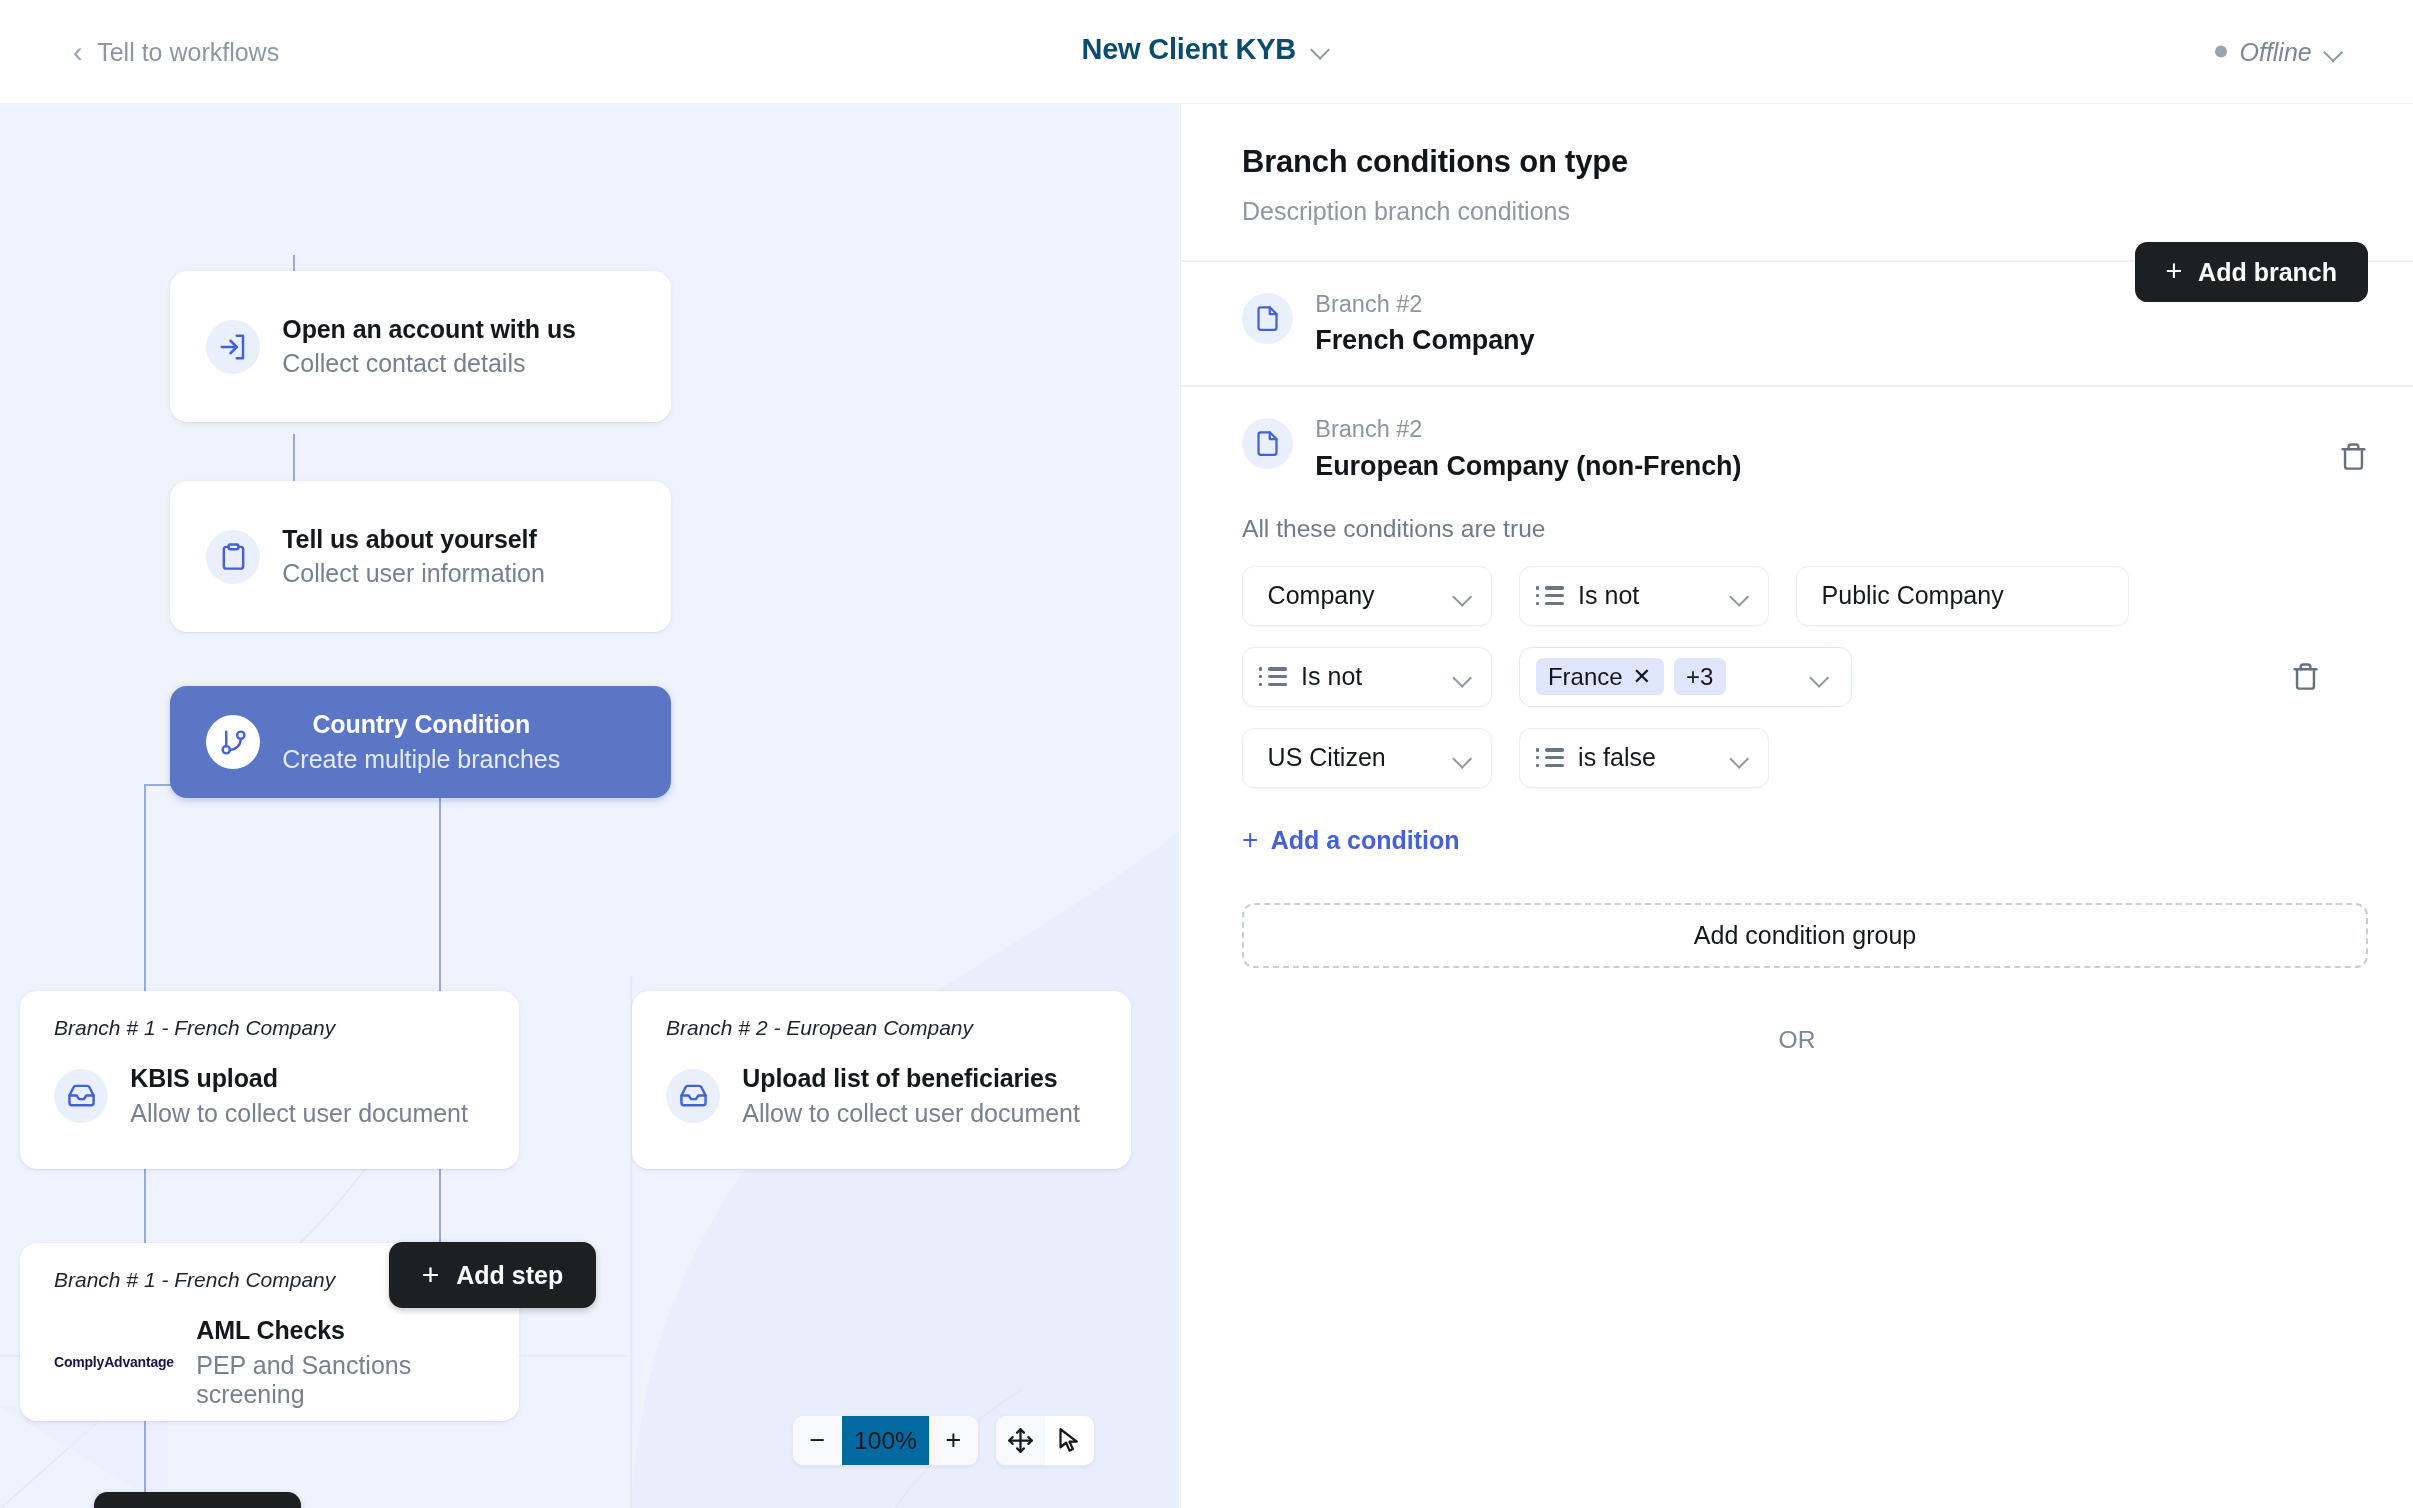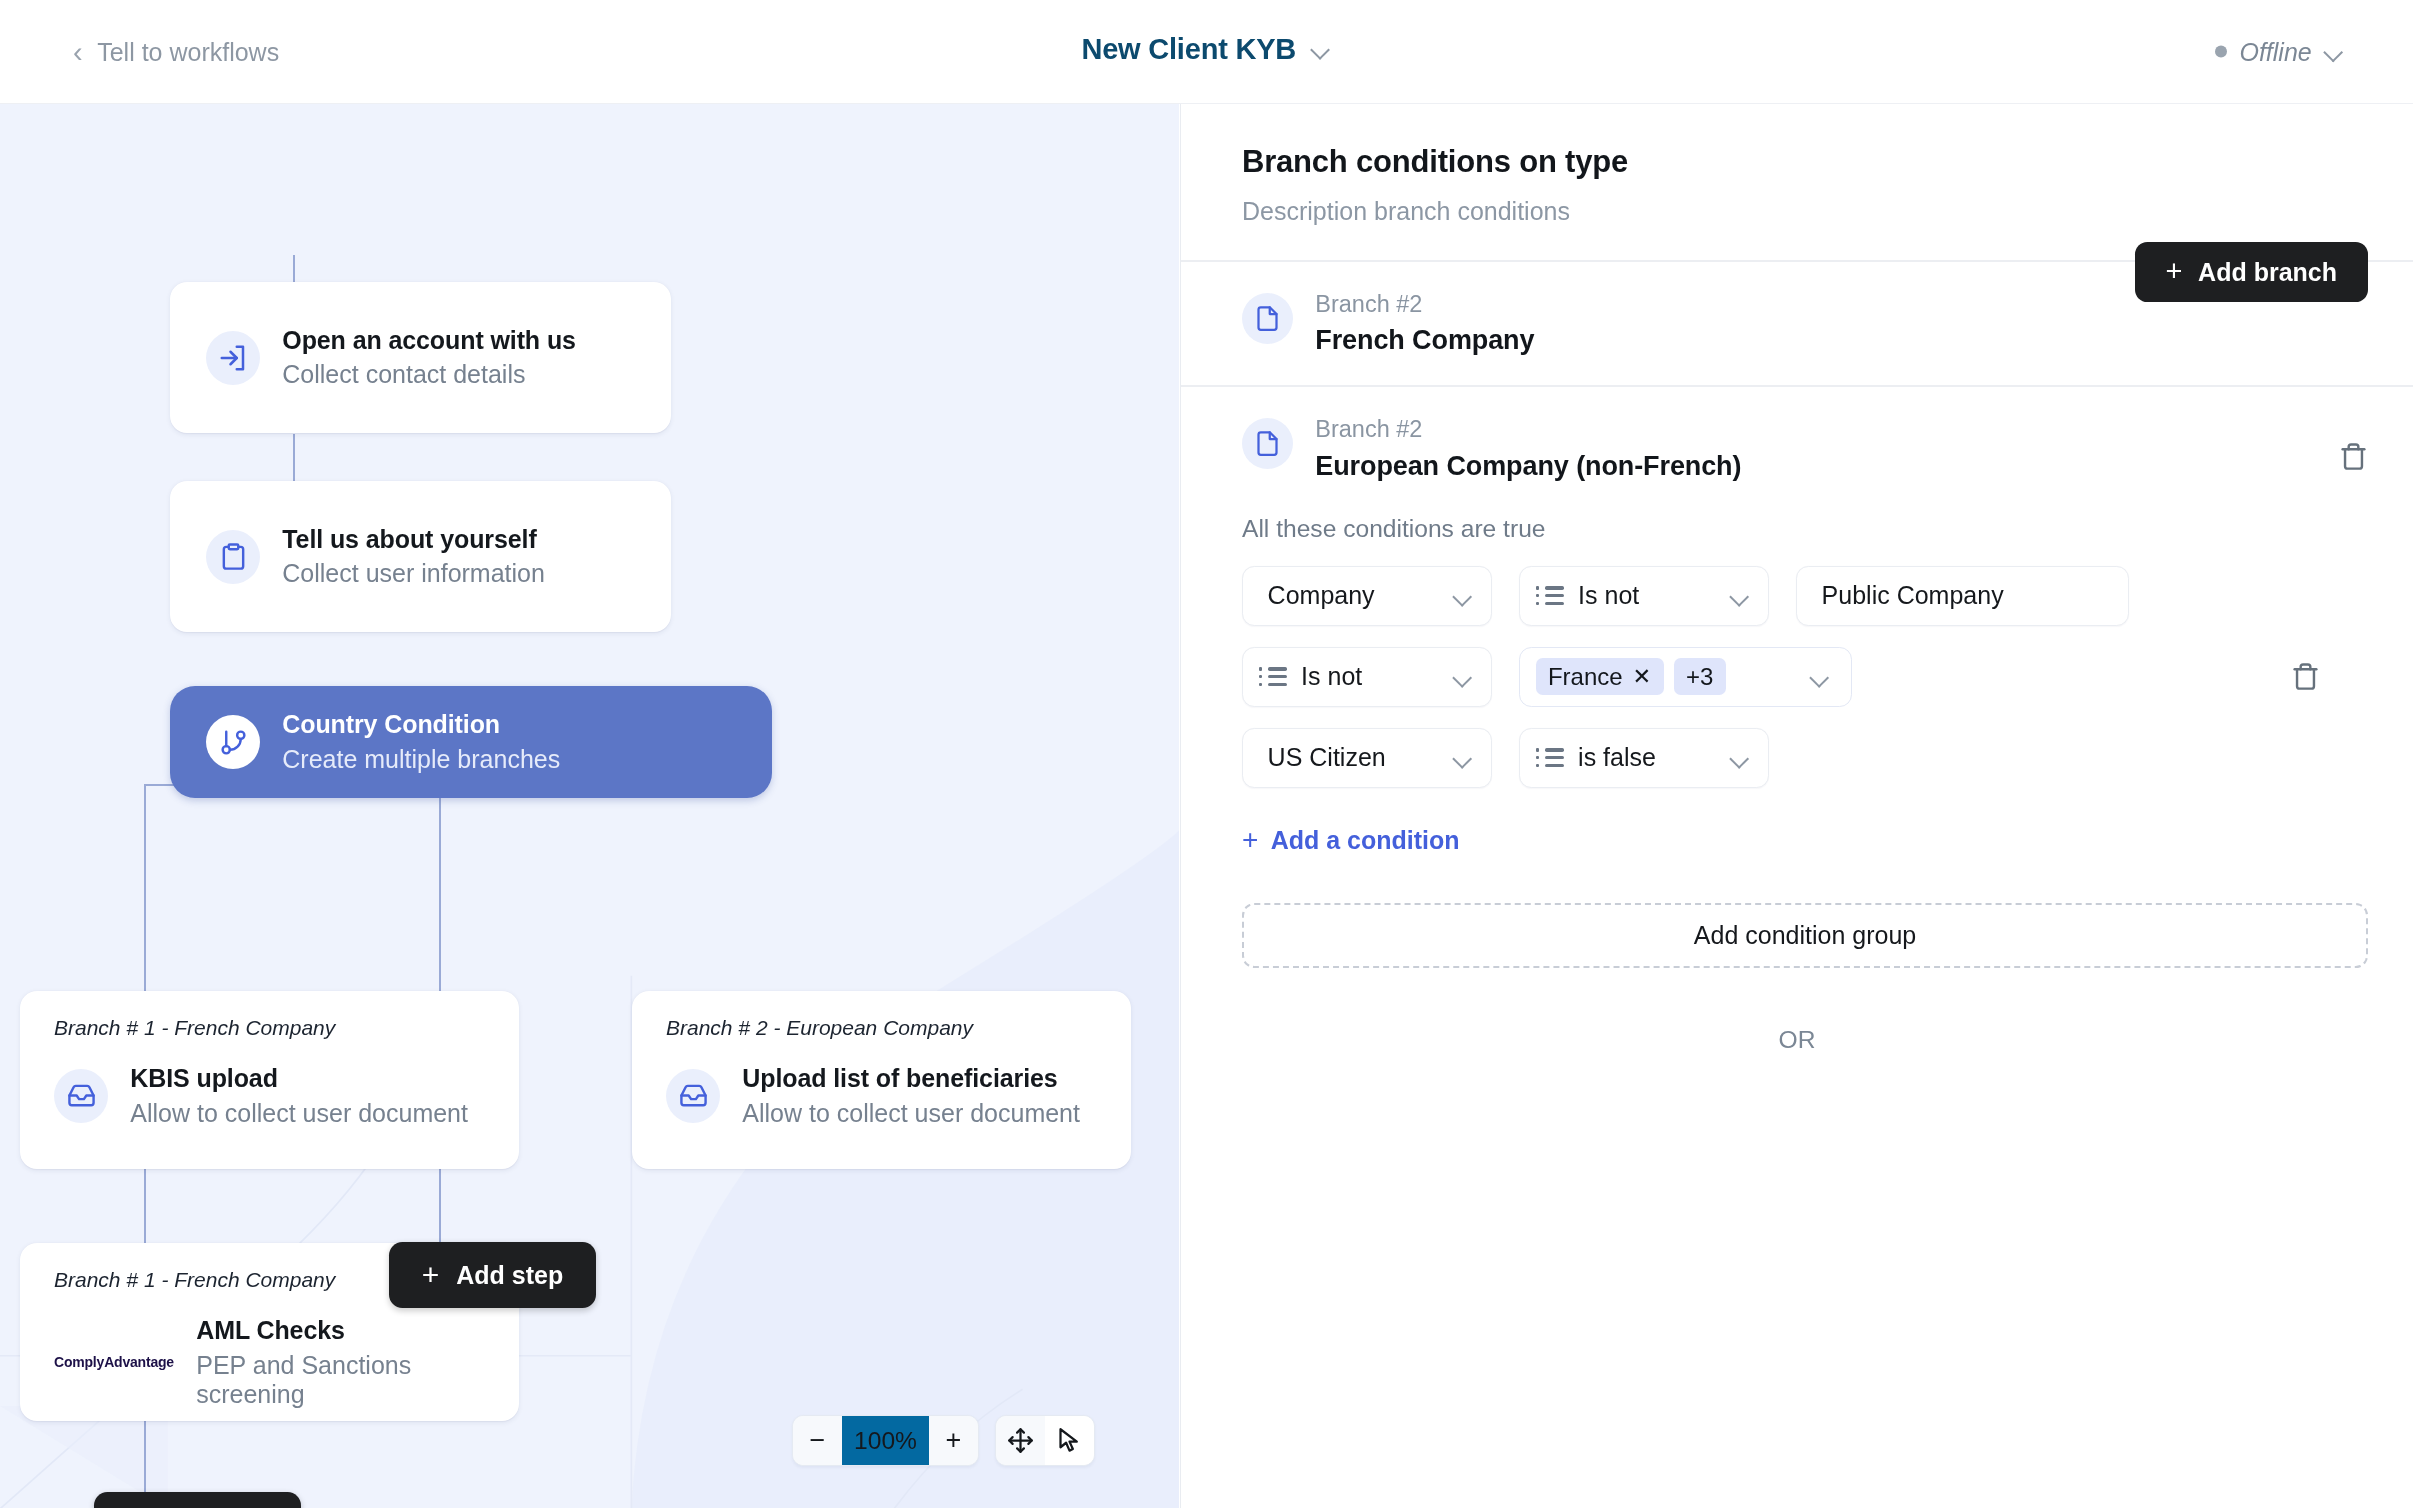--- a/index.html
+++ b/index.html
@@ -227,21 +227,21 @@
 
   <div class="conn" style="left:144px; top:680px; width:296px; height:2.2px;"></div>
   <div class="conn" style="left:144px; top:680px; width:2.2px; height:207px;"></div>
   <div class="conn" style="left:439px; top:680px; width:2.2px; height:207px;"></div>
 
   <div class="conn" style="left:144px; top:1064px; width:2.2px; height:81px;"></div>
   <div class="conn" style="left:144px; top:1316px; width:2.2px; height:73px;"></div>
 
   <div class="conn" style="left:439px; top:1064px; width:2.2px; height:81px;"></div>
 
-  <div class="card" style="left:170px; top:178px; width:501px; height:151px; padding:0 36px;">
+  <div class="card" style="left:170px; top:167px; width:501px; height:151px; padding:0 36px;">
     <div class="card-row" style="height:100%;">
       <div class="iconcirc">
         <svg width="30" height="30" viewBox="0 0 24 24" fill="none" stroke="#4460db" stroke-width="2" stroke-linecap="round" stroke-linejoin="round">
           <polyline points="10 17 15 12 10 7"></polyline>
             <line x1="15" y1="12" x2="3" y2="12"></line>
           <path d="M15 3h5a0 0 0 0 1 0 0v18a0 0 0 0 1 0 0h-5"></path>
         </svg>
       </div>
       <div class="ctexts">
         <div class="ctitle">Open an account with us</div>
@@ -258,21 +258,21 @@
           <rect x="8" y="2" width="8" height="4" rx="1"></rect>
         </svg>
       </div>
       <div class="ctexts">
         <div class="ctitle">Tell us about yourself</div>
         <div class="csub">Collect user information</div>
       </div>
     </div>
   </div>
 
-  <div class="card" id="card-country" style="left:170px; top:582px; width:602px; height:112px; padding:0 36px; border-radius:25px;">
+  <div class="card" id="card-country" style="left:170px; top:582px; width:501px; height:112px; padding:0 36px; border-radius:17px;text-align:center;">
     <div class="card-row" style="height:100%;">
       <div class="iconcirc">
         <svg width="29" height="29" viewBox="0 0 24 24" fill="none" stroke="#4460db" stroke-width="2" stroke-linecap="round" stroke-linejoin="round">
           <line x1="6" y1="3" x2="6" y2="15"></line>
           <circle cx="18" cy="6" r="3"></circle>
             <circle cx="6" cy="18" r="3"></circle>
           <path d="M18 9a9 9 0 0 1-9 9"></path>
         </svg>
       </div>
       <div class="ctexts">

